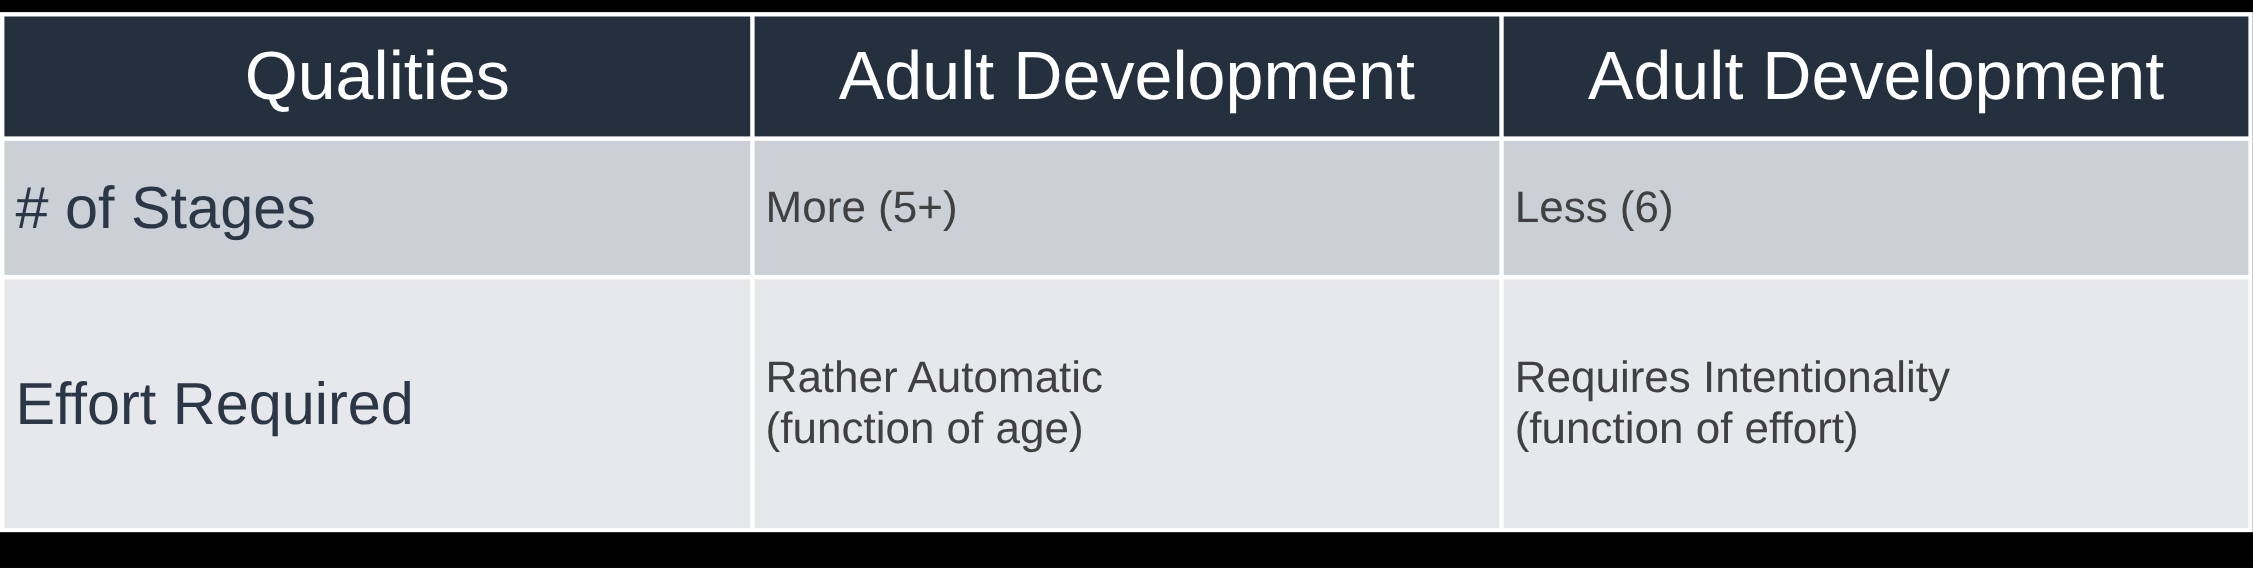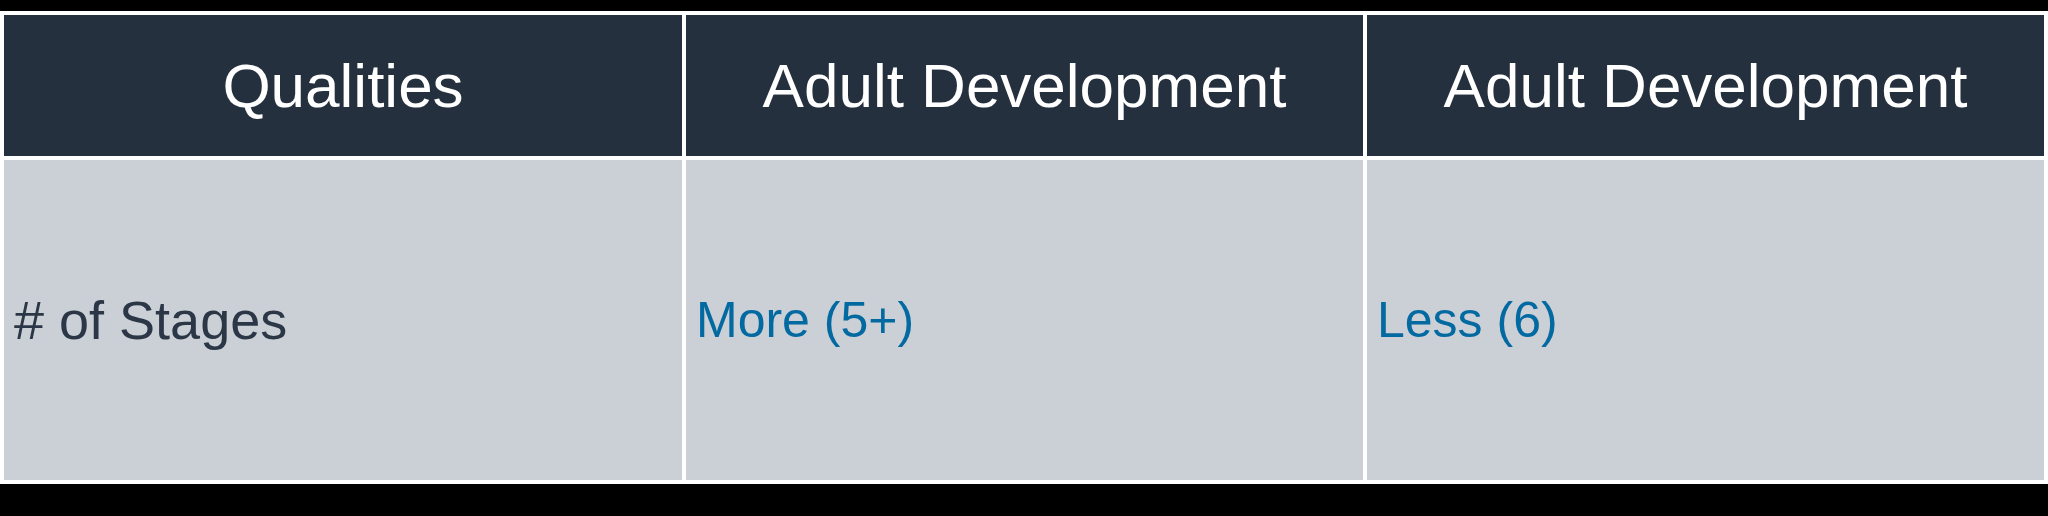--- a/index.html
+++ b/index.html
@@ -38,21 +38,21 @@
     border-collapse: separate;
     border-spacing: 4px 4px;
     table-layout: fixed;
   }
 
   table.cmp col.c-qualities { width: 678px; }
   table.cmp col.c-child     { width: 677px; }
   table.cmp col.c-adult     { width: 677px; }
 
   table.cmp th, table.cmp td {
-    padding: 16px 10px;
+    padding: 0 10px;
     margin: 0;
     vertical-align: middle;
     line-height: 1.16;
     white-space: nowrap;
   }
 
   
   tr.header-row th {
     background: #25303f;
     color: #ffffff;
@@ -67,22 +67,22 @@
 
   tr.row-stages td    { height: 86px; }
   tr.row-effort td    { height: 160px; }
   tr.row-pace td      { height: 92px; }
 
   td.label {
     color: #2b3646;
     font-size: 54px;
   }
   td.value {
-    color: #0369a1;
-    font-size: 50px;
+    color: #404040;
+    font-size: 40px;
   }
 
   .line { display: block; }
 
   
   .bar {
     position: absolute;
     left: 0;
     width: 2048px;
     background: #000000;
@@ -116,20 +116,31 @@
         <tr class="band-dark row-stages">
           <td class="label"># of Stages</td>
           <td class="value">
             <span class="line">More (5+)</span>
           </td>
           <td class="value">
             <span class="line">Less (6)</span>
           </td>
         </tr>
 
+        <tr class="band-light row-effort">
+          <td class="label">Effort Required</td>
+          <td class="value">
+            <span class="line">Rather Automatic</span>
+            <span class="line">(function of age)</span>
+          </td>
+          <td class="value">
+            <span class="line">Requires Intentionality</span>
+            <span class="line">(function of effort)</span>
+          </td>
+        </tr>
 
 
       </tbody>
     </table>
   </div>
 
   <div class="bar bar-bottom"></div>
 
 </div>
 

